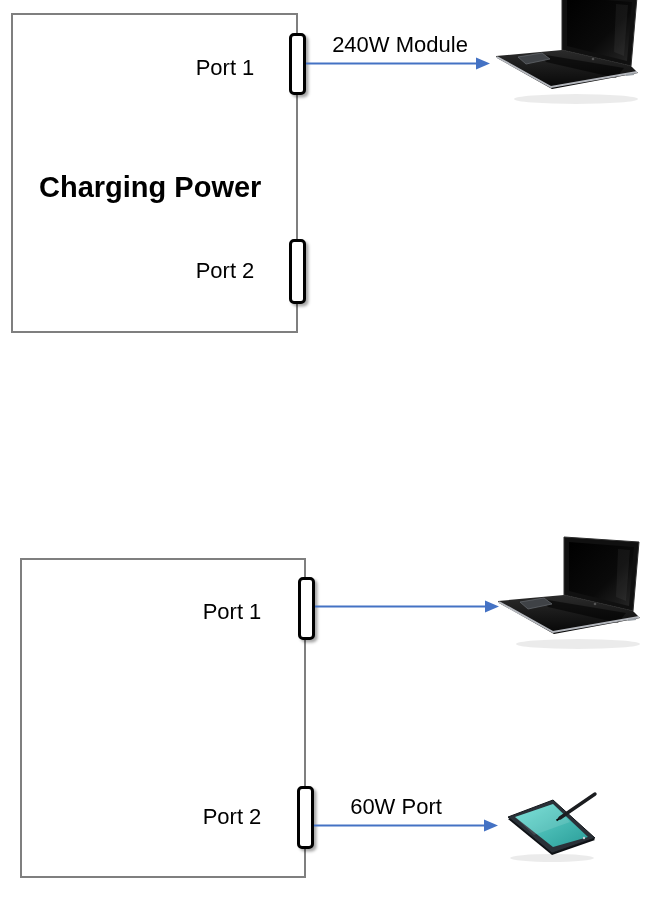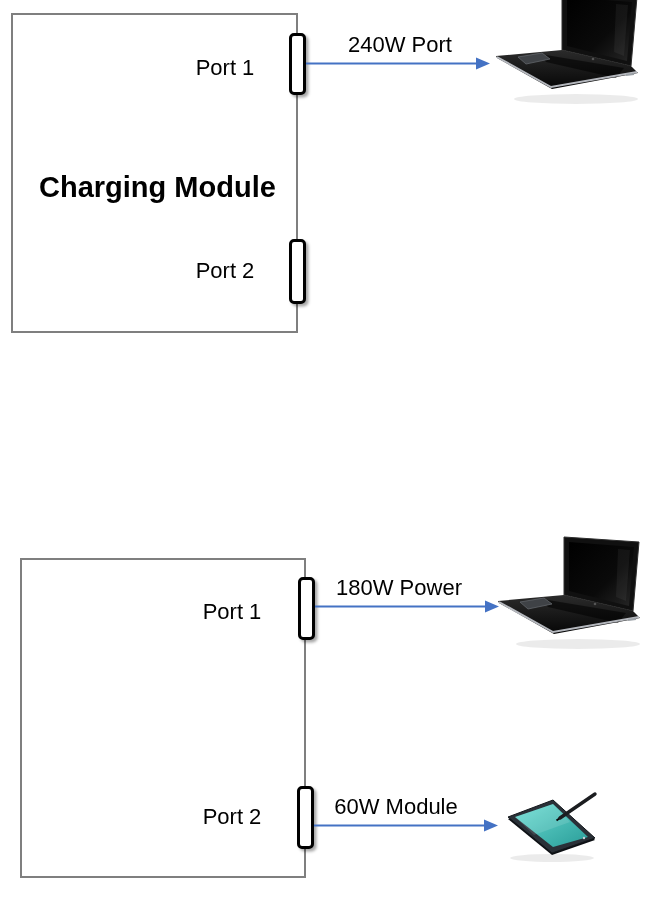--- a/index.html
+++ b/index.html
@@ -57,30 +57,30 @@
   #laptop-1 { left:488px; top:-14px; }
   #laptop-2 { left:490px; top:531px; }
   #tablet-1 { left:500px; top:787px; }
 </style>
 </head>
 <body>
 
 <div class="canvas">
 
   <div class="module-box" id="box1">
-    <span class="module-title" id="title1">Charging Module</span>
+    <span class="module-title" id="title1">Charging Power</span>
   </div>
 
   <span class="port-label" id="plabel-1a">Port 1</span>
   <div class="port" id="port-1a"></div>
 
   <span class="port-label" id="plabel-1b">Port 2</span>
   <div class="port" id="port-1b"></div>
 
-  <span class="conn-label" id="clabel-1">240W Port</span>
+  <span class="conn-label" id="clabel-1">240W Module</span>
 
   <svg class="arrow" id="arrow-1" width="185" height="15" viewBox="0 0 185 15">
     <line x1="0" y1="7.5" x2="172" y2="7.5" stroke="#4472C4" stroke-width="2"></line>
     <polygon points="170,1.5 184,7.5 170,13.5" fill="#4472C4"></polygon>
   </svg>
 
   <svg class="device" id="laptop-1" width="168" height="122" viewBox="0 0 168 122">
     <defs>
       <linearGradient id="scr1" x1="0" y1="0" x2="1" y2="1">
         <stop offset="0" stop-color="#000000"></stop>
@@ -107,28 +107,27 @@
   <div class="module-box" id="box2">
     
   </div>
 
   <span class="port-label" id="plabel-2a">Port 1</span>
   <div class="port" id="port-2a"></div>
 
   <span class="port-label" id="plabel-2b">Port 2</span>
   <div class="port" id="port-2b"></div>
 
-  <span class="conn-label" id="clabel-2">180W Power</span>
 
   <svg class="arrow" id="arrow-2" width="185" height="15" viewBox="0 0 185 15">
     <line x1="0" y1="7.5" x2="172" y2="7.5" stroke="#4472C4" stroke-width="2"></line>
     <polygon points="170,1.5 184,7.5 170,13.5" fill="#4472C4"></polygon>
   </svg>
 
-  <span class="conn-label" id="clabel-3">60W Module</span>
+  <span class="conn-label" id="clabel-3">60W Port</span>
 
   <svg class="arrow" id="arrow-3" width="185" height="15" viewBox="0 0 185 15">
     <line x1="0" y1="7.5" x2="172" y2="7.5" stroke="#4472C4" stroke-width="2"></line>
     <polygon points="170,1.5 184,7.5 170,13.5" fill="#4472C4"></polygon>
   </svg>
 
   <svg class="device" id="laptop-2" width="168" height="122" viewBox="0 0 168 122">
     <defs>
       <linearGradient id="scr2" x1="0" y1="0" x2="1" y2="1">
         <stop offset="0" stop-color="#000000"></stop>

